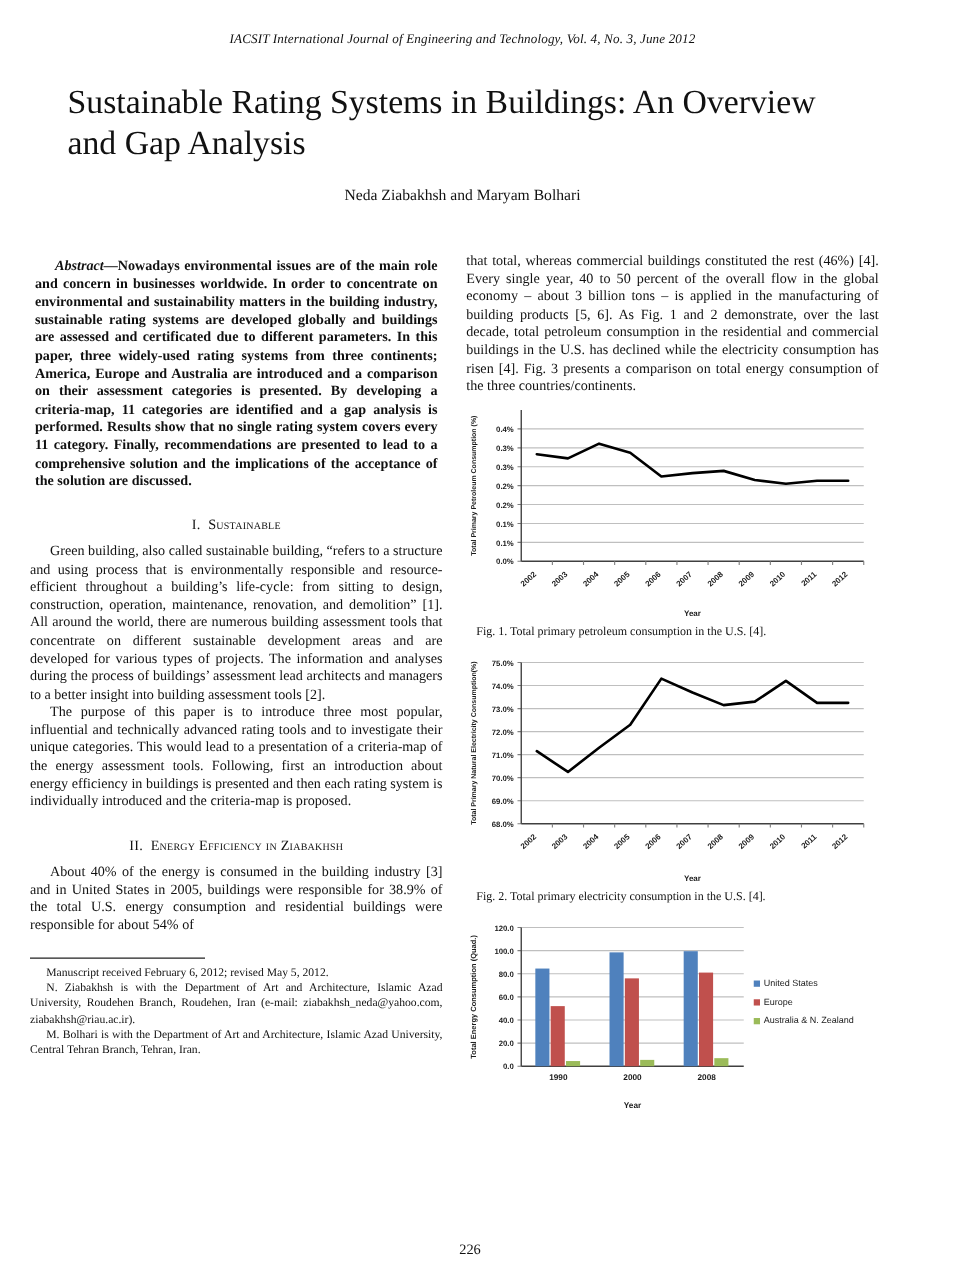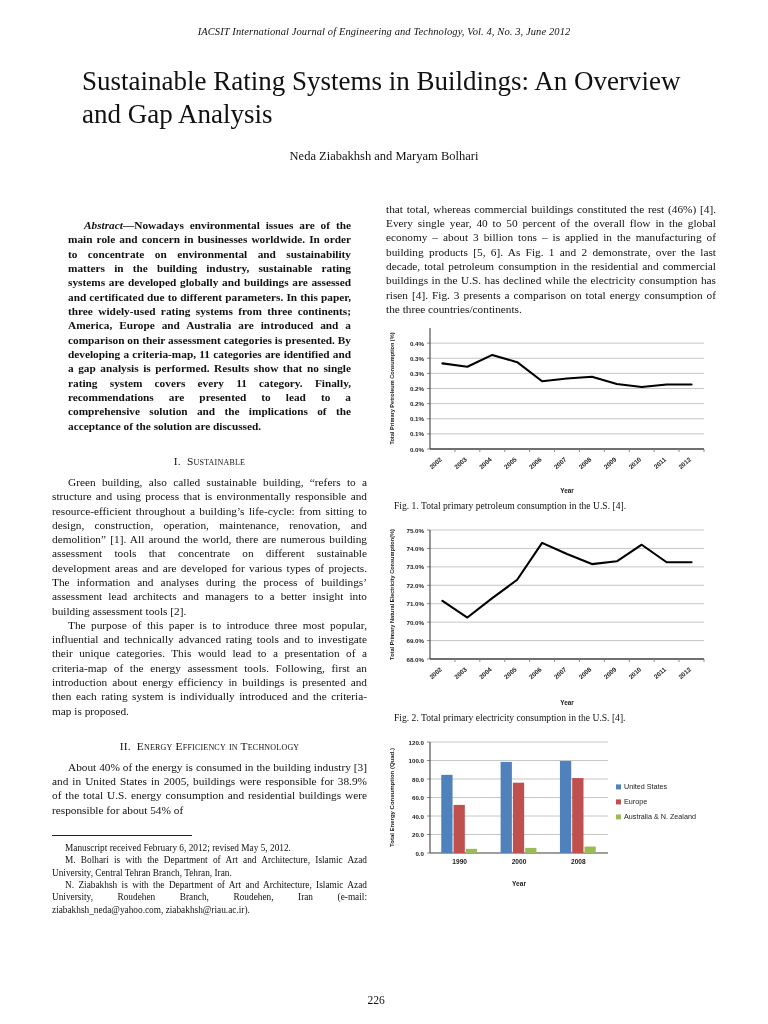--- a/index.html
+++ b/index.html
@@ -5,21 +5,21 @@
   * { box-sizing: border-box; }
   html, body { margin: 0; padding: 0; }
   body {
     width: 768px; height: 1024px;
     background: #ffffff;
     font-family: "Liberation Serif", serif;
     color: #111;
     position: relative;
     overflow: hidden;
   }
-  .page { position: relative; width: 768px; height: 1024px; padding: 26px 52px 0 52px; }
+  .page { position: relative; width: 768px; height: 1024px; padding: 26px 52px 0 24px; }
 
   .running-head {
     text-align: center;
     font-style: italic;
     font-size: 10.5px;
     letter-spacing: .1px;
     margin-bottom: 28px;
   }
 
   .title {
@@ -44,21 +44,21 @@
     text-align: justify;
     margin: 0;
     text-indent: 16px;
     hyphens: auto;
   }
   p.abstract {
     font-size: 11.3px;
     line-height: 1.27;
     text-align: justify;
     font-weight: bold;
-    margin: 16px;
+    margin: 4px;
     text-indent: 16px;
   }
   p.abstract .lead { font-style: italic; font-weight: bold; }
   p.indexterms {
     font-size: 11.3px;
     line-height: 1.27;
     text-align: justify;
     font-weight: bold;
     margin: 13px 0 0 0;
     text-indent: 16px;
@@ -121,29 +121,29 @@
     <div class="col">
 
       <p class="abstract"><span class="lead">Abstract—</span><span>Nowadays environmental issues are of the main role and concern in businesses worldwide. In order to concentrate on environmental and sustainability matters in the building industry, sustainable rating systems are developed globally and buildings are assessed and certificated due to different parameters. In this paper, three widely-used rating systems from three continents; America, Europe and Australia are introduced and a comparison on their assessment categories is presented. By developing a criteria-map, 11 categories are identified and a gap analysis is performed. Results show that no single rating system covers every 11 category. Finally, recommendations are presented to lead to a comprehensive solution and the implications of the acceptance of the solution are discussed.</span></p>
 
 
       <h2 class="section"><span class="num">I.</span>&nbsp;&nbsp;<span>Sustainable</span></h2>
 
       <p class="body">Green building, also called sustainable building, “refers to a structure and using process that is environmentally responsible and resource-efficient throughout a building’s life-cycle: from sitting to design, construction, operation, maintenance, renovation, and demolition” [1]. All around the world, there are numerous building assessment tools that concentrate on different sustainable development areas and are developed for various types of projects. The information and analyses during the process of buildings’ assessment lead architects and managers to a better insight into building assessment tools [2].</p>
       <p class="body">The purpose of this paper is to introduce three most popular, influential and technically advanced rating tools and to investigate their unique categories. This would lead to a presentation of a criteria-map of the energy assessment tools. Following, first an introduction about energy efficiency in buildings is presented and then each rating system is individually introduced and the criteria-map is proposed.</p>
 
-      <h2 class="section"><span class="num">II.</span>&nbsp;&nbsp;<span>Energy Efficiency in Technology</span></h2>
+      <h2 class="section"><span class="num">II.</span>&nbsp;&nbsp;<span>Energy Efficiency in Ziabakhsh</span></h2>
 
       <p class="body">About 40% of the energy is consumed in the building industry [3] and in United States in 2005, buildings were responsible for 38.9% of the total U.S. energy consumption and residential buildings were responsible for about 54% of</p>
 
       <div class="footnote-rule"></div>
       <p class="footnote">
         <span class="ind">Manuscript received February 6, 2012; revised May 5, 2012.</span>
+        <span class="ind">N. Ziabakhsh is with the Department of Art and Architecture, Islamic Azad University, Roudehen Branch, Roudehen, Iran (e-mail: ziabakhsh_neda@yahoo.com, ziabakhsh@riau.ac.ir).</span>
         <span class="ind">M. Bolhari is with the Department of Art and Architecture, Islamic Azad University, Central Tehran Branch, Tehran, Iran.</span>
-        <span class="ind">N. Ziabakhsh is with the Department of Art and Architecture, Islamic Azad University, Roudehen Branch, Roudehen, Iran (e-mail: ziabakhsh_neda@yahoo.com, ziabakhsh@riau.ac.ir).</span>
       </p>
     </div>
 
     <div class="col">
 
       <p class="body" style="text-indent:0">that total, whereas commercial buildings constituted the rest (46%) [4]. Every single year, 40 to 50 percent of the overall flow in the global economy – about 3 billion tons – is applied in the manufacturing of building products [5, 6]. As Fig. 1 and 2 demonstrate, over the last decade, total petroleum consumption in the residential and commercial buildings in the U.S. has declined while the electricity consumption has risen [4]. Fig. 3 presents a comparison on total energy consumption of the three countries/continents.</p>
 
       <div class="figure">
         <div class="chart-wrap">
           <svg id="svg-fig1" width="330" height="175" viewBox="0 0 330 175">

